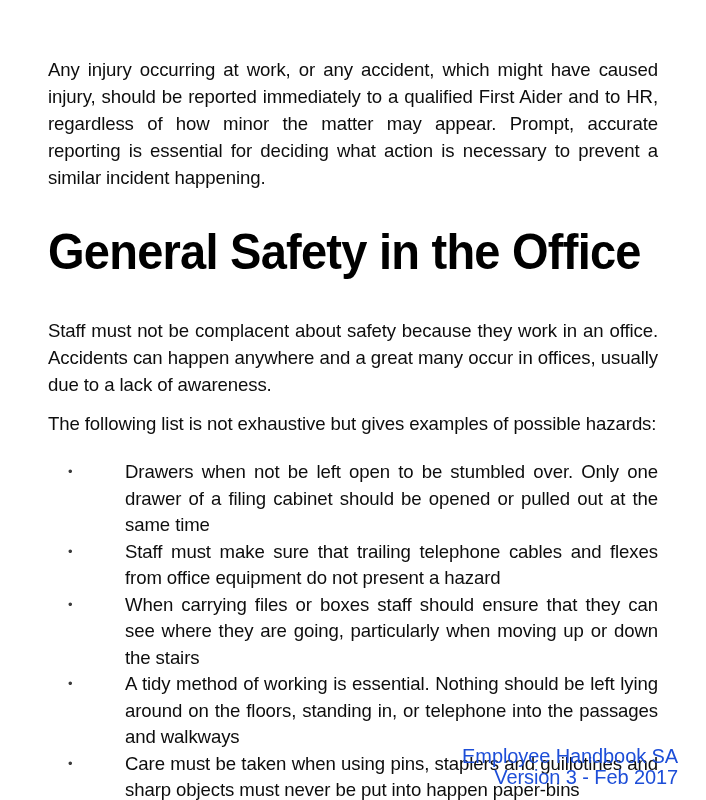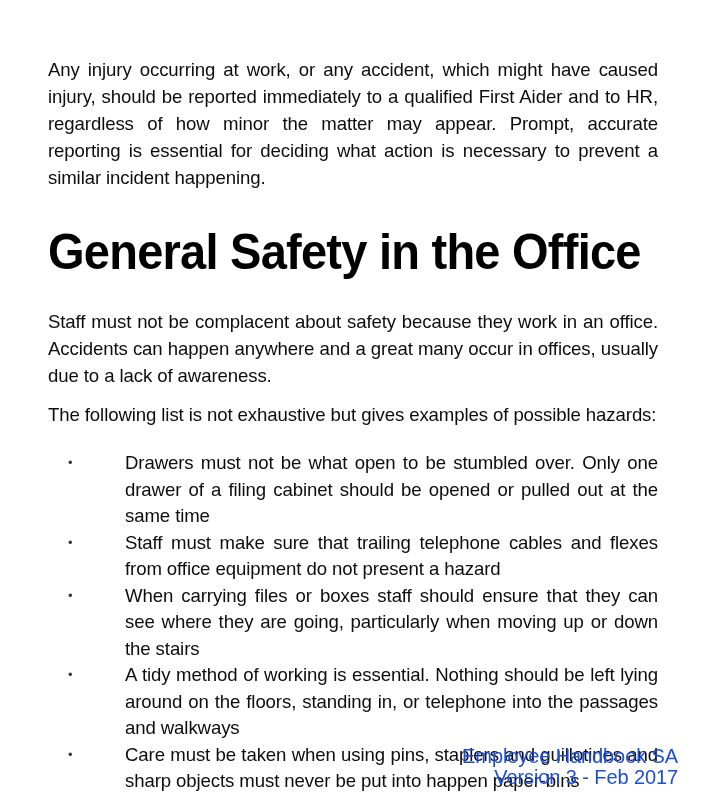--- a/index.html
+++ b/index.html
@@ -46,21 +46,21 @@
     line-height: 56px;
     font-weight: bold;
     letter-spacing: -0.8px;
     color: #000000;
     font-family: "Liberation Sans Narrow", "Liberation Sans", "DejaVu Sans", sans-serif;
     transform: scaleX(0.94);
     transform-origin: left center;
     white-space: nowrap;
   }
   p.after-heading {
-    margin-top: 28px;
+    margin-top: 37px;
   }
   p.lead-in {
     margin-top: 12px;
     text-align: left;
   }
   ul.hazard-list {
     list-style: none;
     margin: 22px 0 0 0;
     padding: 0;
   }
@@ -114,21 +114,21 @@
 
     <h1 class="section-heading">General Safety in the Office</h1>
 
     <p class="body-par after-heading">Staff must not be complacent about safety because they work in an office. Accidents can happen anywhere and a great many occur in offices, usually due to a lack of awareness.</p>
 
     <p class="body-par lead-in">The following list is not exhaustive but gives examples of possible hazards:</p>
 
     <ul class="hazard-list">
       <li>
         <span class="bullet-mark">•</span>
-        <span class="bullet-text">Drawers must not be what open to be stumbled over. Only one drawer of a filing cabinet should be opened or pulled out at the same time</span>
+        <span class="bullet-text">Drawers when not be left open to be stumbled over. Only one drawer of a filing cabinet should be opened or pulled out at the same time</span>
       </li>
       <li>
         <span class="bullet-mark">•</span>
         <span class="bullet-text">Staff must make sure that trailing telephone cables and flexes from office equipment do not present a hazard</span>
       </li>
       <li>
         <span class="bullet-mark">•</span>
         <span class="bullet-text">When carrying files or boxes staff should ensure that they can see where they are going, particularly when moving up or down the stairs</span>
       </li>
       <li>

